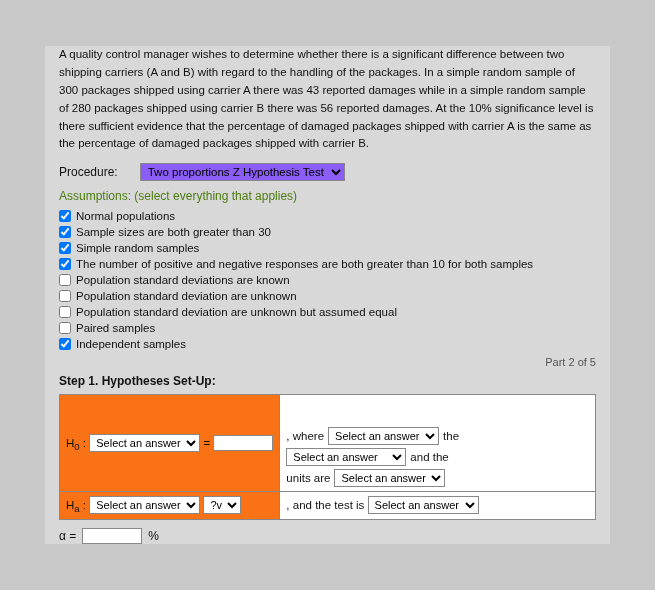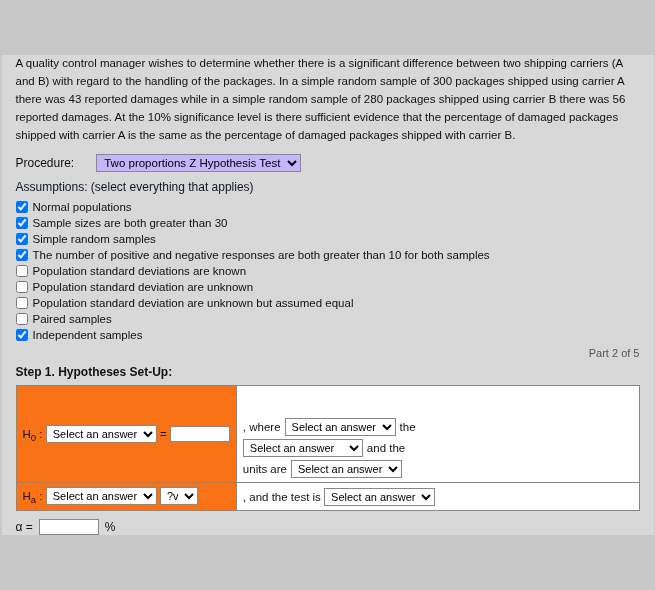--- a/index.html
+++ b/index.html
@@ -11,21 +11,21 @@
       font-family: Arial, sans-serif;
       font-size: 12px;
       background: #c8c8c8;
       width: 655px;
       min-height: 590px;
       display: flex;
       align-items: center;
       justify-content: center;
     }
     .page-container {
-      width: 652px;
+      width: 565px;
       background: #d8d8d8;
       padding: 0 14px;
       color: #111;
     }
     .intro-text {
       font-size: 11.5px;
       line-height: 1.55;
       margin-bottom: 10px;
       color: #111;
     }
@@ -33,26 +33,26 @@
       display: flex;
       align-items: center;
       gap: 22px;
       margin-bottom: 8px;
       font-size: 12px;
     }
     .procedure-row select {
       font-size: 11.5px;
       padding: 1px 3px;
       border: 1px solid #888;
-      background: #c4b5fd;
+      background: #8b5cf6;
     }
     .assumptions-label {
       font-size: 12px;
       margin-bottom: 6px;
-      color: #0f172a;
+      color: #4d7c0f;
     }
     .assumption-item {
       display: flex;
       align-items: flex-end;
       gap: 5px;
       font-size: 11.5px;
       margin-bottom: 3px;
       color: #111;
     }
     .assumption-item input[type="checkbox"] {

